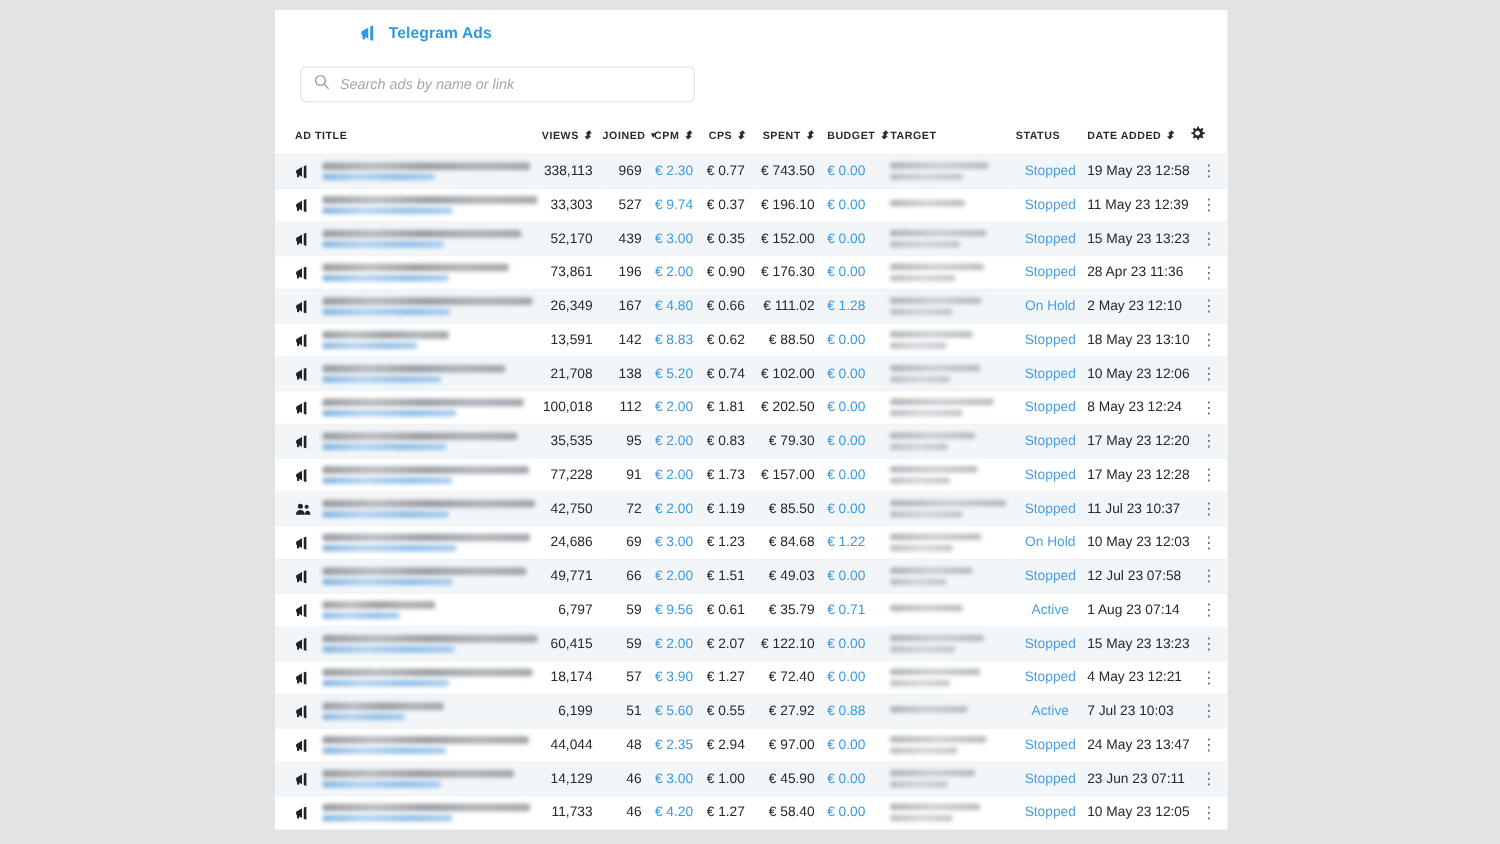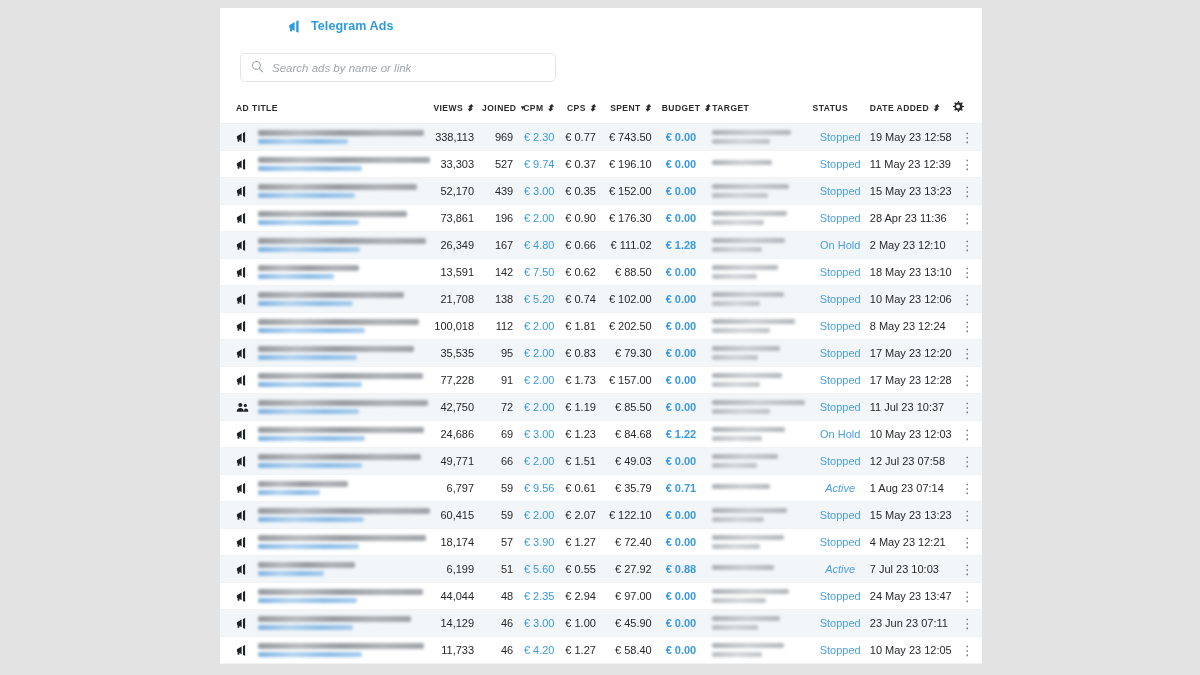--- a/index.html
+++ b/index.html
@@ -106,21 +106,21 @@
   }
   tbody tr:nth-child(odd) { background: #f2f6f9; }
   tbody tr:nth-child(even) { background: #ffffff; }
 
   .c-title  { width: 200px; padding-left: 16px !important; }
   .c-views  { width: 48px;  text-align: right; padding-right: 8px !important; }
   .c-joined { width: 38px;  text-align: right; padding-right: 9px !important; }
   .c-cpm    { width: 40px;  text-align: right; padding-right: 10px !important; }
   .c-cps    { width: 40px;  text-align: center; padding-right: 10px !important; }
   .c-spent  { width: 52px;  text-align: right; padding-right: 10px !important; margin-left: 41px; }
-  .c-budget { width: 44px;  text-align: right; padding-right: 12px !important; font-weight: bold; }
+  .c-budget { width: 44px;  padding-right: 12px !important; }
   .c-target { width: 95px;  padding-left: 4px !important; }
   .c-status { width: 56px;  padding-left: 4px !important; text-align: center; }
   .c-date   { width: 80px;  padding-left: 2px !important; }
   .c-menu   { width: 28px;  text-align: center; }
 
   th.c-views, th.c-joined, th.c-cpm, th.c-cps, th.c-spent, th.c-budget {
     text-align: right;
   }
   th.c-target, th.c-status, th.c-date { text-align: left; }
 
@@ -156,21 +156,21 @@
   }
   .tg-l2 {
     height: 5px; border-radius: 2px;
     background: linear-gradient(90deg,#a7abb0,#c9ccd0,#b0b4b8);
     filter: blur(1.7px); opacity: .8;
   }
 
   .money-blue { color: #3b9ae0; }
   .st-stopped { color: #4b9fe1; cursor: pointer; }
   .st-onhold  { color: #4b9fe1; cursor: pointer; }
-  .st-active  { color: #4b9fe1; cursor: pointer; font-style: italic; }
+  .st-active  { color: #4b9fe1; cursor: pointer; }
   .kebab {
     color: #6a7078; font-size: 13px; letter-spacing: 0;
     cursor: pointer; line-height: 1; user-select: none;
   }
   .date-txt { color: #26282b; }
 </style>
 </head>
 <body>
 
 <div id="app-card">
@@ -406,21 +406,21 @@
                 </svg>
               </span>
               <span class="ad-lines">
                 <div class="ad-l1" style="width:58%"></div>
                 <div class="ad-l2" style="width:44%"></div>
               </span>
             </div>
           </td>
           <td class="c-views">13,591</td>
           <td class="c-joined">142</td>
-          <td class="c-cpm"><span class="money-blue">€ 7.50</span></td>
+          <td class="c-cpm"><span class="money-blue">€ 8.83</span></td>
           <td class="c-cps">€ 0.62</td>
           <td class="c-spent">€ 88.50</td>
           <td class="c-budget"><span class="money-blue">€ 0.00</span></td>
           <td class="c-target">
             <div class="tg-l1" style="width:68%"></div>
             <div class="tg-l2" style="width:46%"></div>
           </td>
           <td class="c-status"><span class="st-stopped">Stopped</span></td>
           <td class="c-date"><span class="date-txt">18 May 23 13:10</span></td>
           <td class="c-menu"><span class="kebab">⋮</span></td>

